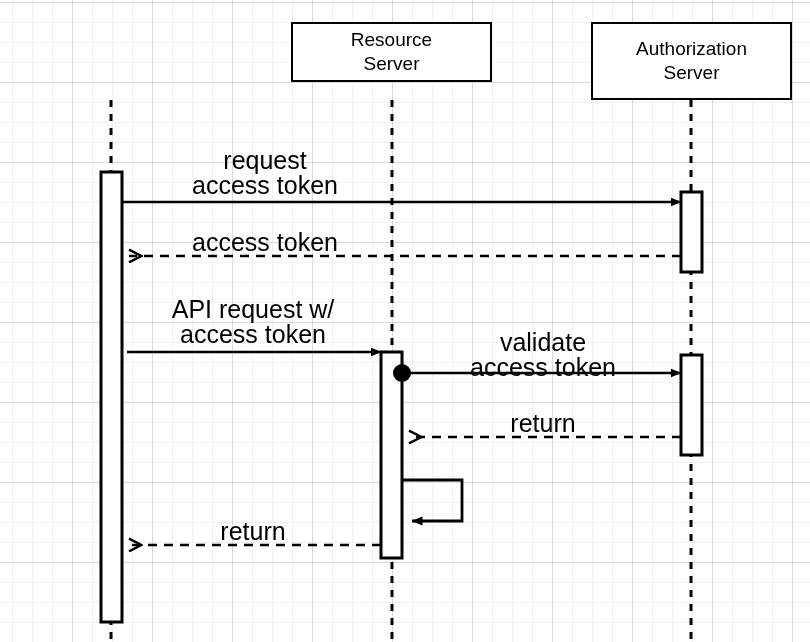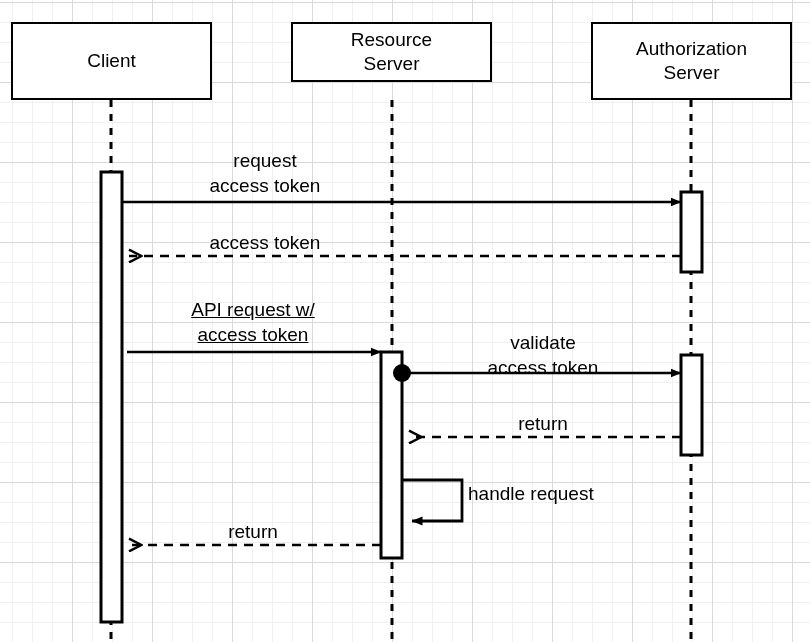--- a/index.html
+++ b/index.html
@@ -50,21 +50,21 @@
     align-items: center;
     justify-content: center;
     text-align: center;
     font-size: 19px;
     line-height: 24px;
     color: #000000;
     white-space: pre-line;
   }
   .msg-label {
     position: absolute;
-    font-size: 19px;
+    font-size: 25px;
     line-height: 25px;
     color: #000000;
     white-space: pre-line;
     text-align: center;
     transform: translateX(-50%);
   }
   .msg-label.left-anchor {
     transform: none;
     text-align: left;
   }
@@ -112,38 +112,36 @@
       <circle cx="402" cy="373" r="9" fill="#000000"></circle>
 
       <line x1="681" y1="437" x2="409" y2="437" stroke="#000000" stroke-width="2.6" stroke-dasharray="9 7" marker-end="url(#arrow-open)"></line>
 
       <path d="M402,480 L462,480 L462,521 L412,521" fill="none" stroke="#000000" stroke-width="2.8" marker-end="url(#arrow-solid-left)"></path>
 
       <line x1="381" y1="545" x2="129" y2="545" stroke="#000000" stroke-width="2.6" stroke-dasharray="9 7" marker-end="url(#arrow-open)"></line>
     </g>
   </svg>
 
-  <div class="participant-box" style="left:11px; top:22px; width:201px; height:78px;">Client</div>
 
   <div class="participant-box" style="left:291px; top:22px; width:201px; height:60px;">Resource
 Server</div>
 
   <div class="participant-box" style="left:591px; top:22px; width:201px; height:78px;">Authorization
 Server</div>
 
   <div class="msg-label" style="left:265px; top:148px;">request
 access token</div>
 
   <div class="msg-label" style="left:265px; top:230px;">access token</div>
 
-  <div class="msg-label" style="left:253px; top:297px;text-decoration:underline;">API request w/
+  <div class="msg-label" style="left:253px; top:297px;">API request w/
 access token</div>
 
   <div class="msg-label" style="left:543px; top:319px;margin-top:11px;">validate
 access token</div>
 
   <div class="msg-label" style="left:543px; top:411px;">return</div>
 
-  <div class="msg-label left-anchor" style="left:468px; top:481px;">handle request</div>
 
   <div class="msg-label" style="left:253px; top:519px;">return</div>
 
 </div>
 
 </body></html>

